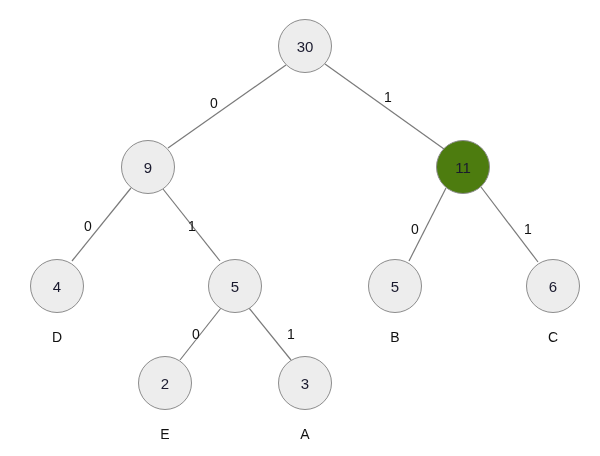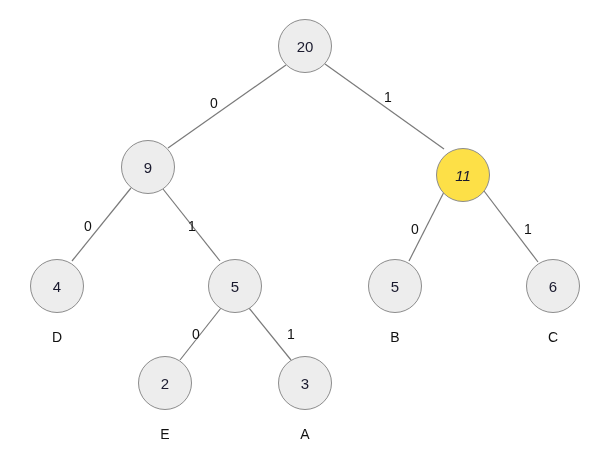--- a/index.html
+++ b/index.html
@@ -71,26 +71,26 @@
       <line x1="286" y1="65" x2="168" y2="148" stroke="#7a7a7a" stroke-width="1.2"></line>
       <line x1="325" y1="64" x2="444" y2="149" stroke="#7a7a7a" stroke-width="1.2"></line>
       <line x1="131" y1="188" x2="72" y2="261" stroke="#7a7a7a" stroke-width="1.2"></line>
       <line x1="163" y1="189" x2="220" y2="261" stroke="#7a7a7a" stroke-width="1.2"></line>
       <line x1="446" y1="188" x2="409" y2="261" stroke="#7a7a7a" stroke-width="1.2"></line>
       <line x1="481" y1="187" x2="538" y2="262" stroke="#7a7a7a" stroke-width="1.2"></line>
       <line x1="221" y1="308" x2="180" y2="360" stroke="#7a7a7a" stroke-width="1.2"></line>
       <line x1="249" y1="308" x2="291" y2="360" stroke="#7a7a7a" stroke-width="1.2"></line>
     </svg>
 <div class="node" style="left: 278px; top: 19px; width: 54px; height: 54px; background: rgb(237, 237, 237); border-color: rgb(140, 140, 140);">
-      <span class="node-value">20</span>
+      <span class="node-value">30</span>
     </div>
     <div class="node" style="left: 121px; top: 140px; width: 54px; height: 54px; background: rgb(237, 237, 237); border-color: rgb(140, 140, 140);">
       <span class="node-value">9</span>
     </div>
-    <div class="node" style="left: 436px; top: 148px; width: 54px; height: 54px; background: #fde047; border-color: rgb(140, 140, 140); font-style: italic;">
+    <div class="node" style="left: 436px; top: 140px; width: 54px; height: 54px; background: #4d7c0f; border-color: rgb(140, 140, 140);">
       <span class="node-value">11</span>
     </div>
     <div class="node" style="left: 30px; top: 259px; width: 54px; height: 54px; background: rgb(237, 237, 237); border-color: rgb(140, 140, 140);">
       <span class="node-value">4</span>
     </div>
     <div class="node" style="left: 208px; top: 259px; width: 54px; height: 54px; background: rgb(237, 237, 237); border-color: rgb(140, 140, 140);">
       <span class="node-value">5</span>
     </div>
     <div class="node" style="left: 368px; top: 259px; width: 54px; height: 54px; background: rgb(237, 237, 237); border-color: rgb(140, 140, 140);">
       <span class="node-value">5</span>

